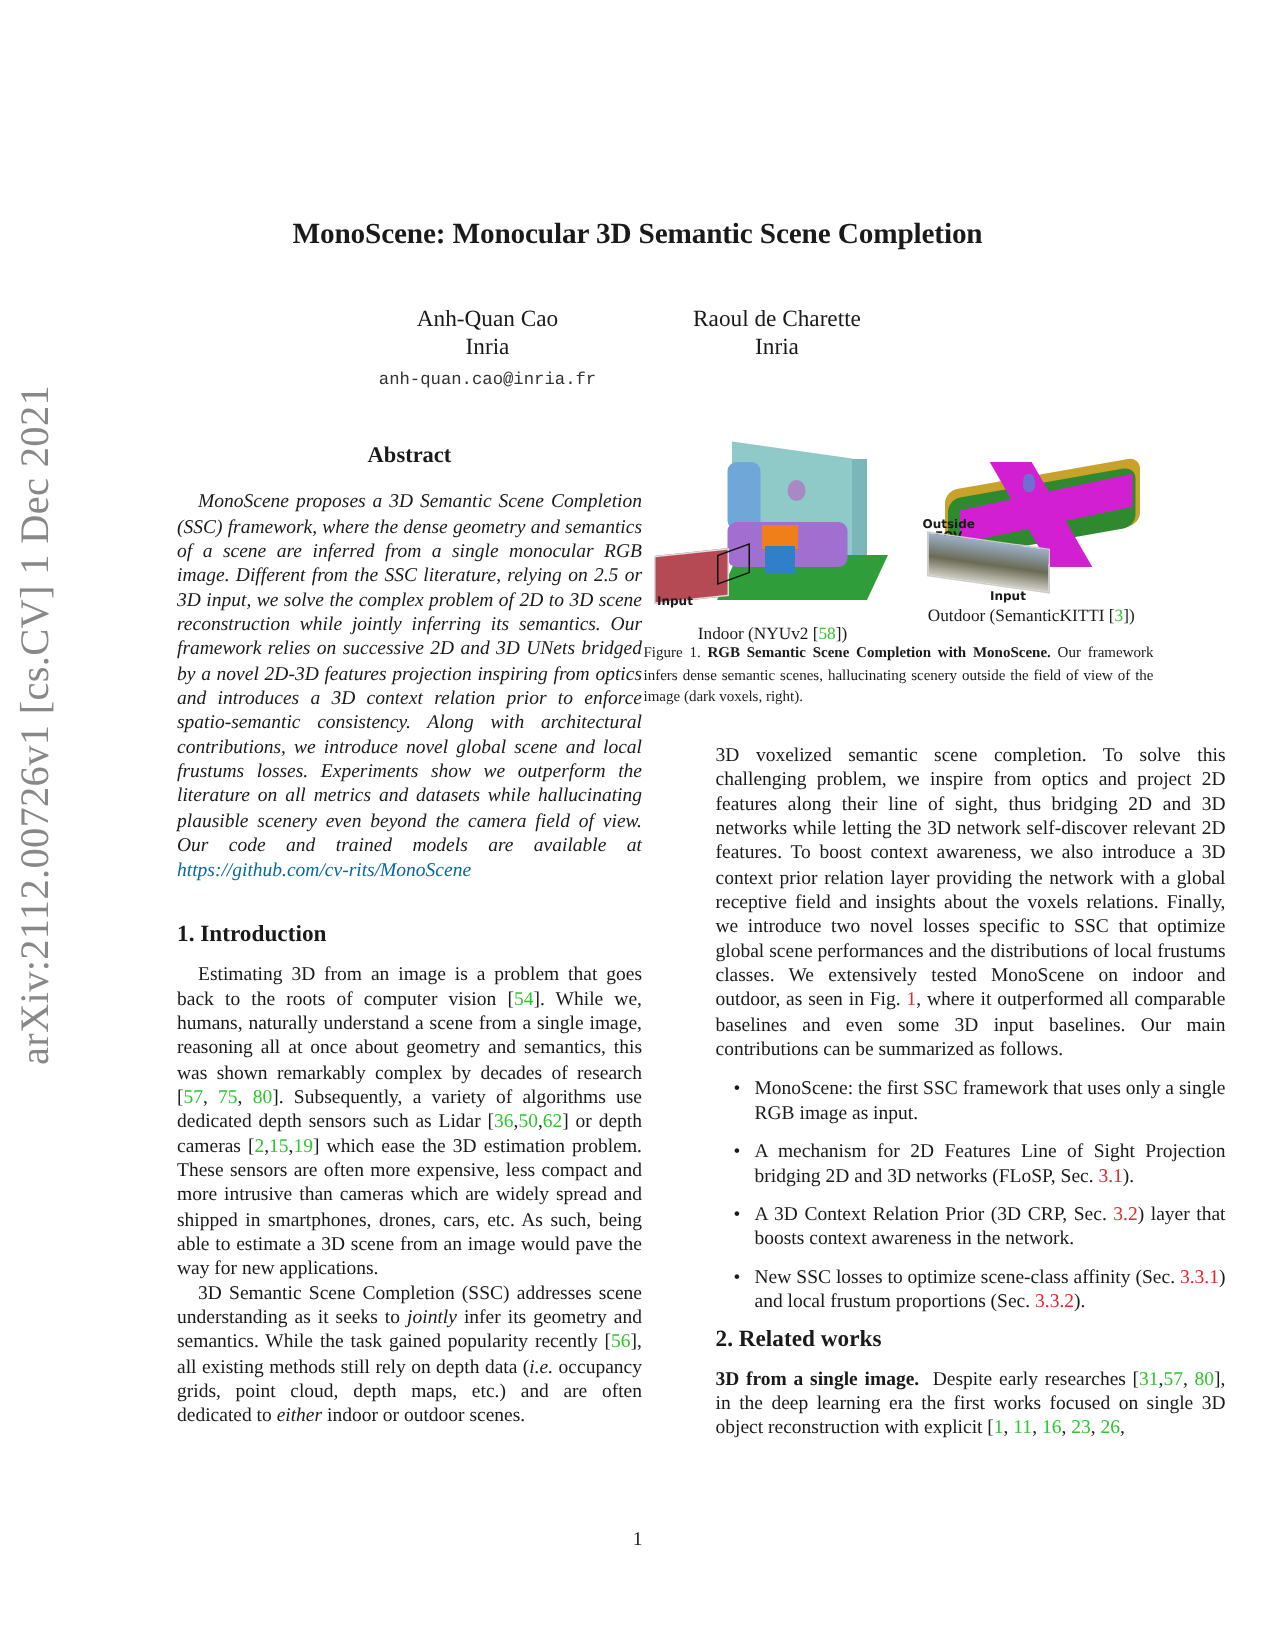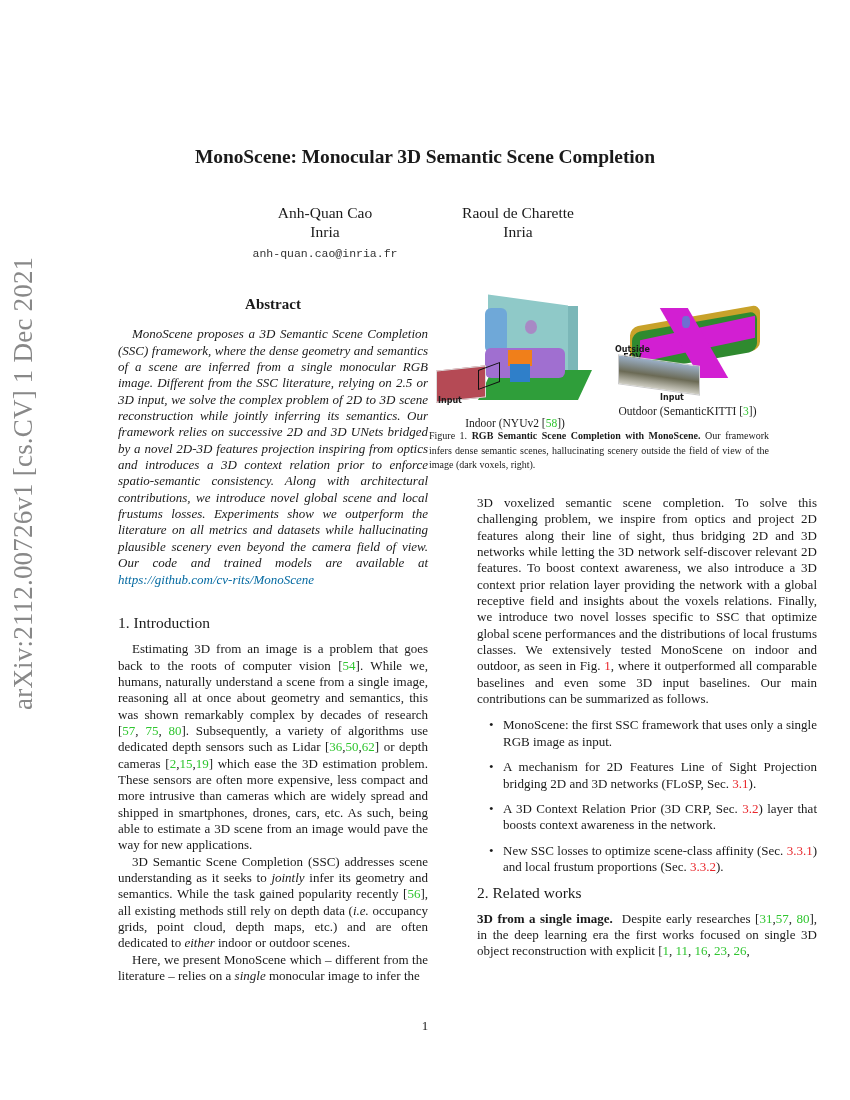--- a/index.html
+++ b/index.html
@@ -9,21 +9,21 @@
   .title { left:0; width:850px; top:146px; text-align:center; font-weight:bold; font-size:19.5px; letter-spacing:-0.1px; }
   .author { text-align:center; font-size:15.5px; line-height:19px; }
   .email { font-family:"Liberation Mono", monospace; font-size:11.5px; color:#333; margin-top:3px; }
   .arxiv { left:3px; top:710px; width:420px; height:40px; transform-origin:0 0; transform:rotate(-90deg);
            font-size:27px; color:#888888; white-space:nowrap; line-height:40px; letter-spacing:0.2px; }
   .col { font-size:13px; line-height:16.35px; text-align:justify;margin-left:48px; }
   .col p { margin:0; }
   .indent { text-indent:14px; }
   .abstract-head { font-weight:bold; font-size:15px; text-align:center; }
   .abstract-body { font-style:italic; }
-  .h1 { font-weight:normal; font-size:15.5px; }
+  .h1 { font-weight:bold; font-size:15.5px; }
   .cite { color:#2fc52f; }
   .ref { color:#e8262b; }
   .url { color:#0369a1; }
   ul.contrib { margin:0; padding-left:26px; list-style:none; }
   ul.contrib li { position:relative; margin-bottom:9px; }
   ul.contrib li::before { content:"•"; position:absolute; left:-14px; }
   .fig-sub { font-size:11.5px; text-align:center; }
   .caption { font-size:10px; line-height:14.5px; text-align:justify; }
   .pagenum { left:0; width:850px; top:1018px; text-align:center; font-size:13px; }
   .vox { position:absolute; }
@@ -47,21 +47,20 @@
 
 <div class="abs col" style="left:70px; top:296px; width:310px;">
   <div class="abstract-head">Abstract</div>
   <p class="abstract-body indent" style="margin-top:14px;"><span>MonoScene proposes a 3D Semantic Scene Completion (SSC) framework, where the dense geometry and semantics of a scene are inferred from a single monocular RGB image. Different from the SSC literature, relying on 2.5 or 3D input, we solve the complex problem of 2D to 3D scene reconstruction while jointly inferring its semantics. Our framework relies on successive 2D and 3D UNets bridged by a novel 2D-3D features projection inspiring from optics and introduces a 3D context relation prior to enforce spatio-semantic consistency. Along with architectural contributions, we introduce novel global scene and local frustums losses. Experiments show we outperform the literature on all metrics and datasets while hallucinating plausible scenery even beyond the camera field of view. Our code and trained models are available at </span><span class="url">https://github.com/cv-rits/MonoScene</span></p>
 
   <div class="h1" style="margin-top:27px;">1. Introduction</div>
   <p class="indent" style="margin-top:10px;"><span>Estimating 3D from an image is a problem that goes back to the roots of computer vision [</span><span class="cite">54</span><span>]. While we, humans, naturally understand a scene from a single image, reasoning all at once about geometry and semantics, this was shown remarkably complex by decades of research [</span><span class="cite">57</span>, <span class="cite">75</span>, <span class="cite">80</span><span>]. Subsequently, a variety of algorithms use dedicated depth sensors such as Lidar [</span><span class="cite">36</span>,<span class="cite">50</span>,<span class="cite">62</span><span>] or depth cameras [</span><span class="cite">2</span>,<span class="cite">15</span>,<span class="cite">19</span><span>] which ease the 3D estimation problem. These sensors are often more expensive, less compact and more intrusive than cameras which are widely spread and shipped in smartphones, drones, cars, etc. As such, being able to estimate a 3D scene from an image would pave the way for new applications.</span></p>
 
   <p class="indent"><span>3D Semantic Scene Completion (SSC) addresses scene understanding as it seeks to </span><em>jointly</em><span> infer its geometry and semantics. While the task gained popularity recently [</span><span class="cite">56</span><span>], all existing methods still rely on depth data (</span><em>i.e.</em><span> occupancy grids, point cloud, depth maps, etc.) and are often dedicated to </span><em>either</em><span> indoor or outdoor scenes.</span></p>
 
-  <p class="indent"><span>Here, we present MonoScene which – different from the literature – relies on a </span><em>single</em><span> monocular image to infer the</span></p>
 </div>
 
 <div class="abs" style="left:430px; top:298px; width:340px; height:120px;">
 
   <div class="abs" style="left:0; top:0; width:170px; height:105px;">
     <div class="vox" style="left:58px; top:2px; width:80px; height:72px; background:#8fc9c8; transform:skewY(8deg);"></div>
     <div class="vox" style="left:55px; top:10px; width:22px; height:45px; background:#6fa8d8; border-radius:6px;"></div>
     <div class="vox" style="left:138px; top:8px; width:10px; height:70px; background:#7bb7b8;"></div>
     <div class="vox" style="left:55px; top:72px; width:100px; height:30px; background:#2f9e3a; transform:skewX(-25deg);"></div>
     <div class="vox" style="left:55px; top:50px; width:80px; height:30px; background:#a06fd0; border-radius:6px;"></div>

